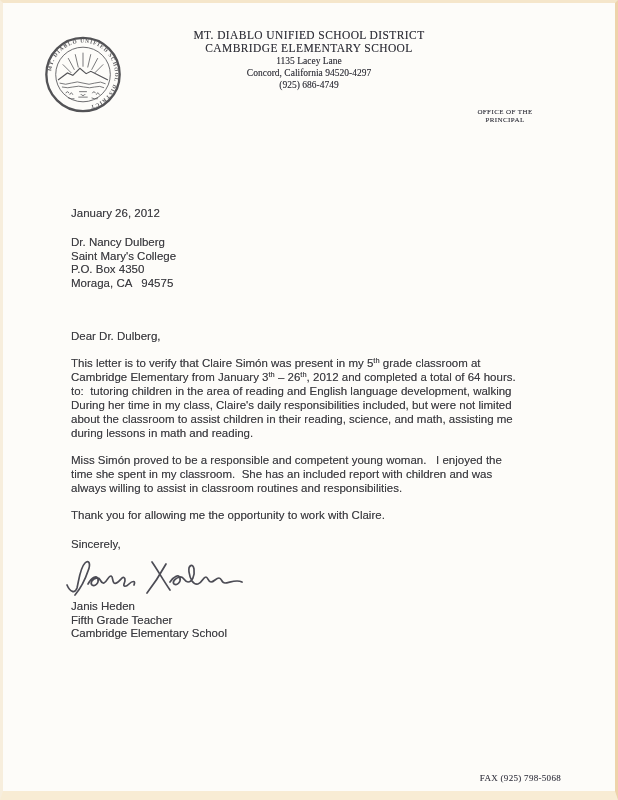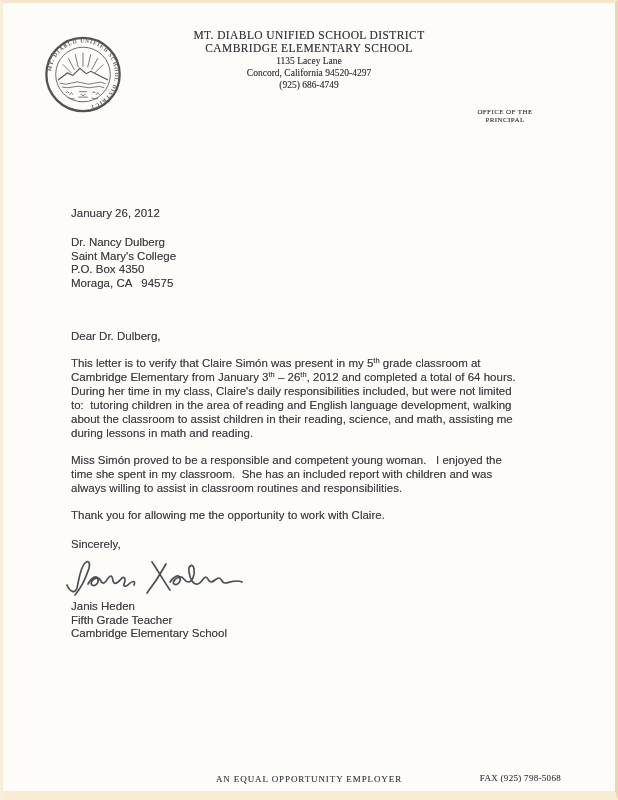--- a/index.html
+++ b/index.html
@@ -134,22 +134,22 @@
       <div class="line">Saint Mary's College</div>
       <div class="line">P.O. Box 4350</div>
       <div class="line">Moraga, CA   94575</div>
     </div>
 
     <div class="salutation">Dear Dr. Dulberg,</div>
 
     <div class="paragraph">
         <div class="line">This letter is to verify that Claire Simón was present in my 5<sup>th</sup> grade classroom at</div>
         <div class="line">Cambridge Elementary from January 3<sup>th</sup> – 26<sup>th</sup>, 2012 and completed a total of 64 hours.</div>
+        <div class="line">to:  tutoring children in the area of reading and English language development, walking</div>
         <div class="line">During her time in my class, Claire's daily responsibilities included, but were not limited</div>
-        <div class="line">to:  tutoring children in the area of reading and English language development, walking</div>
         <div class="line">about the classroom to assist children in their reading, science, and math, assisting me</div>
         <div class="line">during lessons in math and reading.</div>
       </div>
     <div class="paragraph">
         <div class="line">Miss Simón proved to be a responsible and competent young woman.   I enjoyed the</div>
         <div class="line">time she spent in my classroom.  She has an included report with children and was</div>
         <div class="line">always willing to assist in classroom routines and responsibilities.</div>
       </div>
     <div class="paragraph">
         <div class="line">Thank you for allowing me the opportunity to work with Claire.</div>
@@ -171,16 +171,15 @@
       </svg>
     </div>
 
     <div class="signer-block">
       <div class="line">Janis Heden</div>
       <div class="line">Fifth Grade Teacher</div>
       <div class="line">Cambridge Elementary School</div>
     </div>
   </div>
 
-  <div class="footer-eoe">AN EQUAL OPPORTUNITY EMPLOYER</div>
   <div class="footer-fax">FAX (925) 798-5068</div>
 
 </div>
 
 </body></html>

